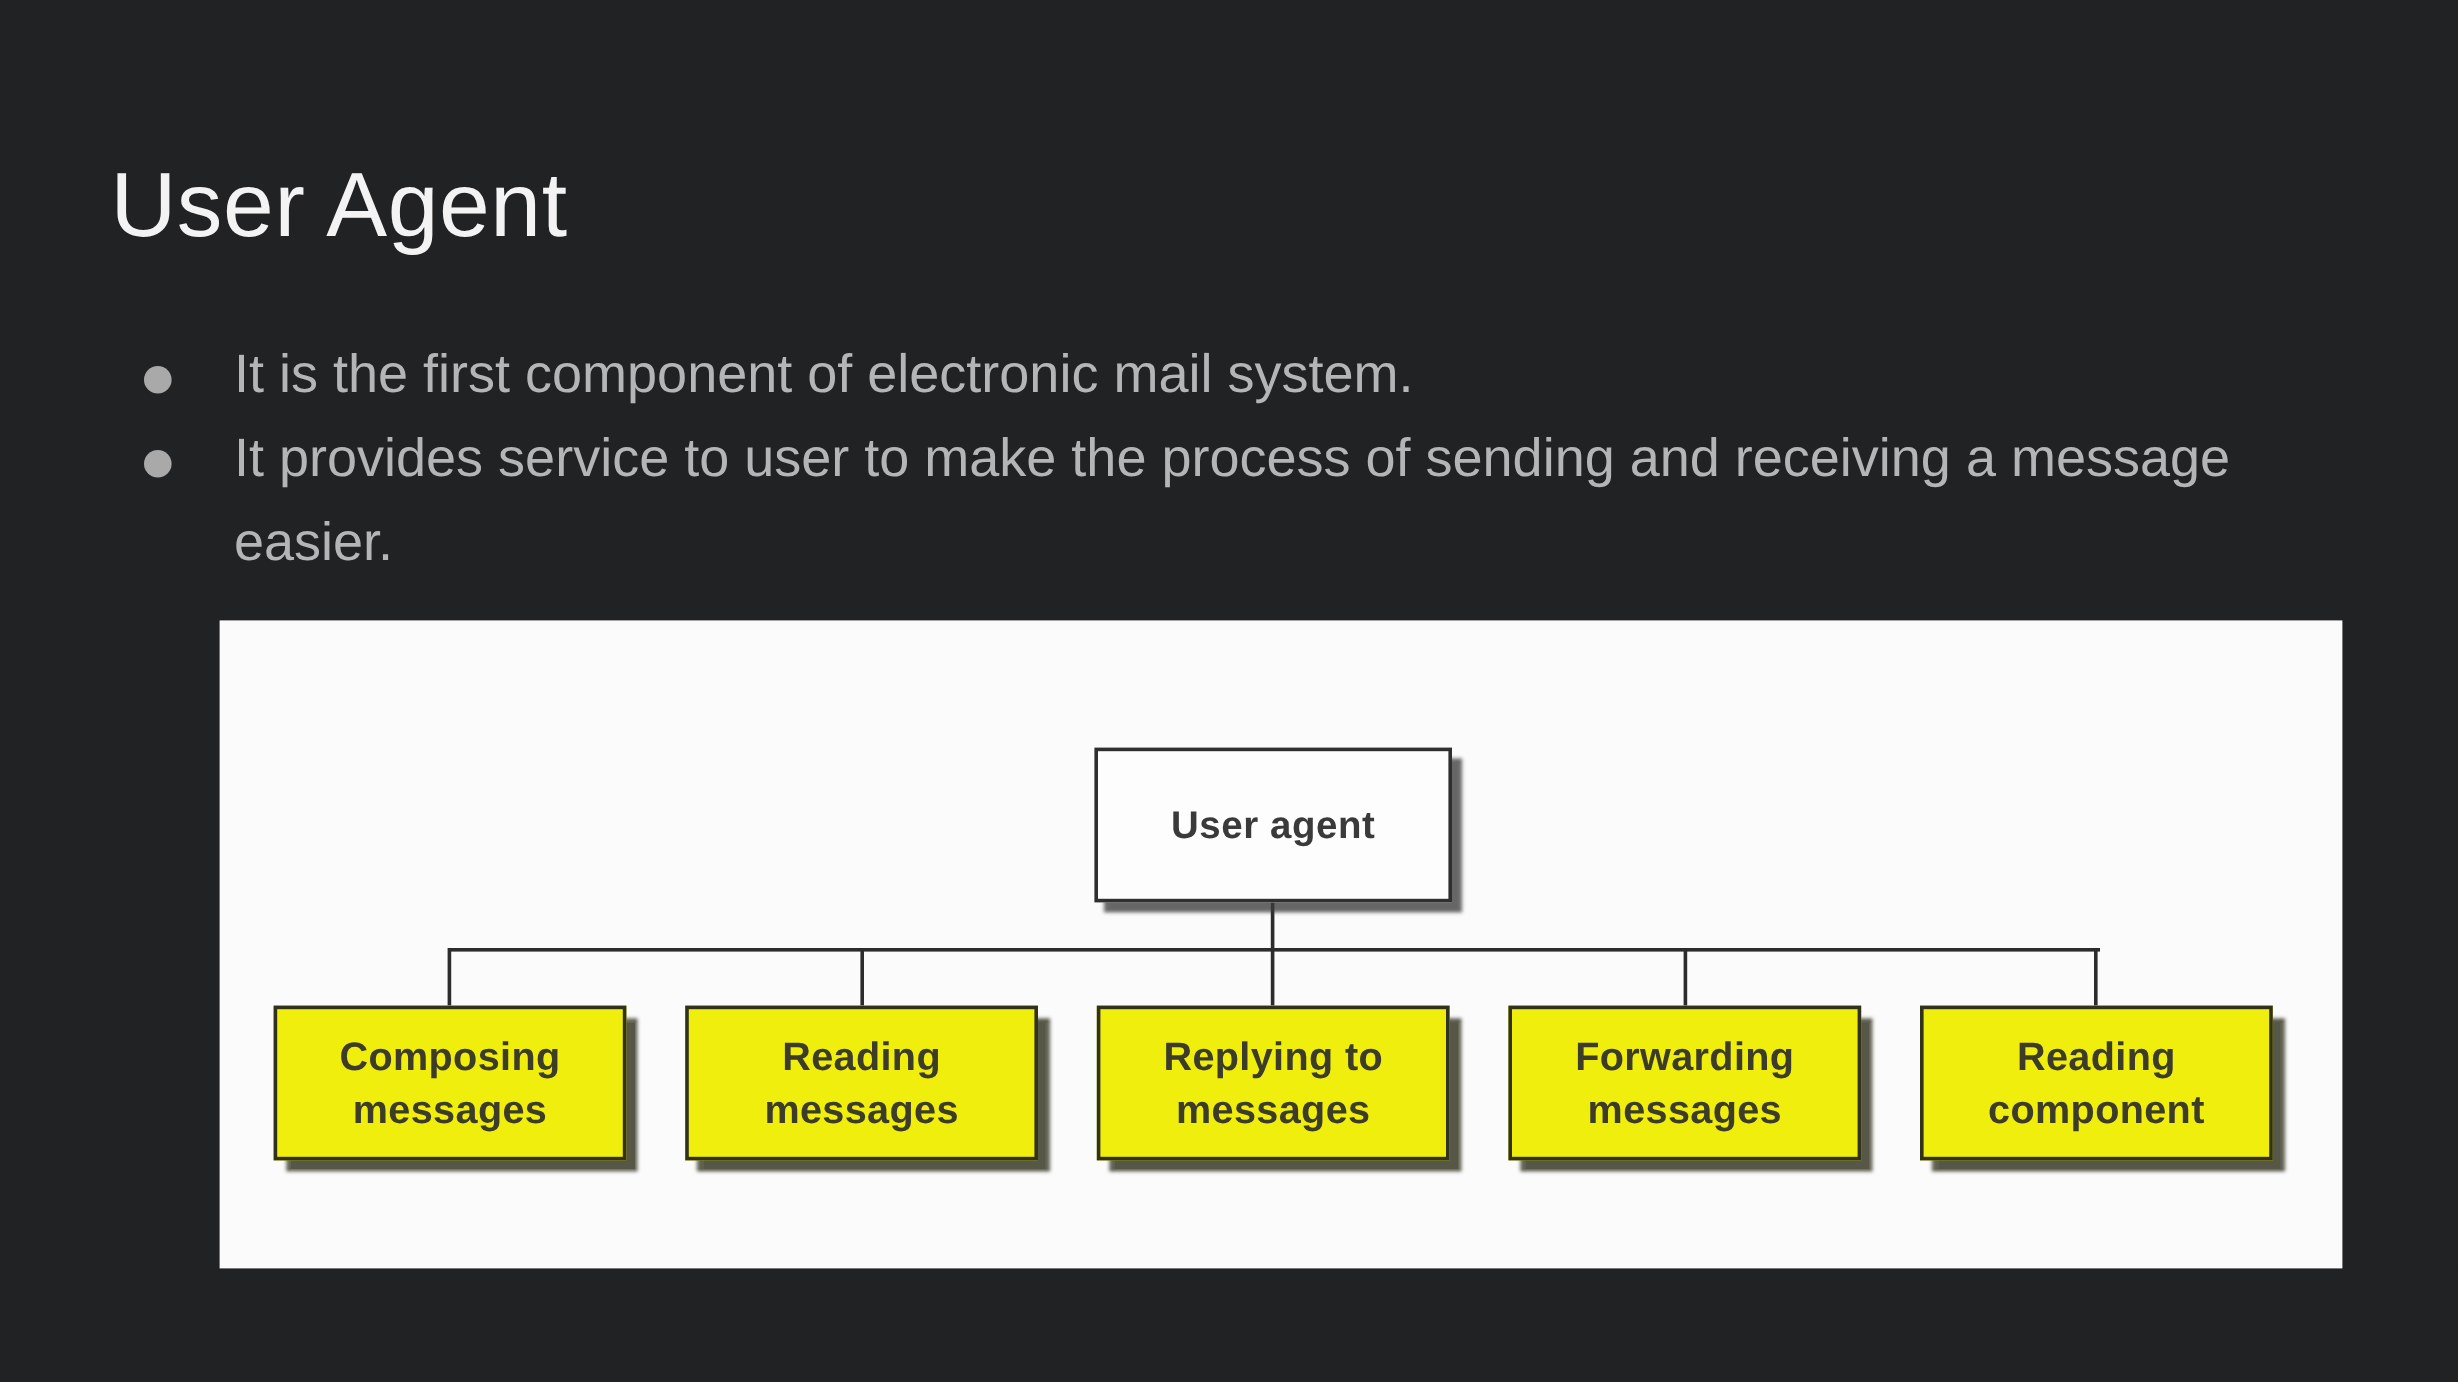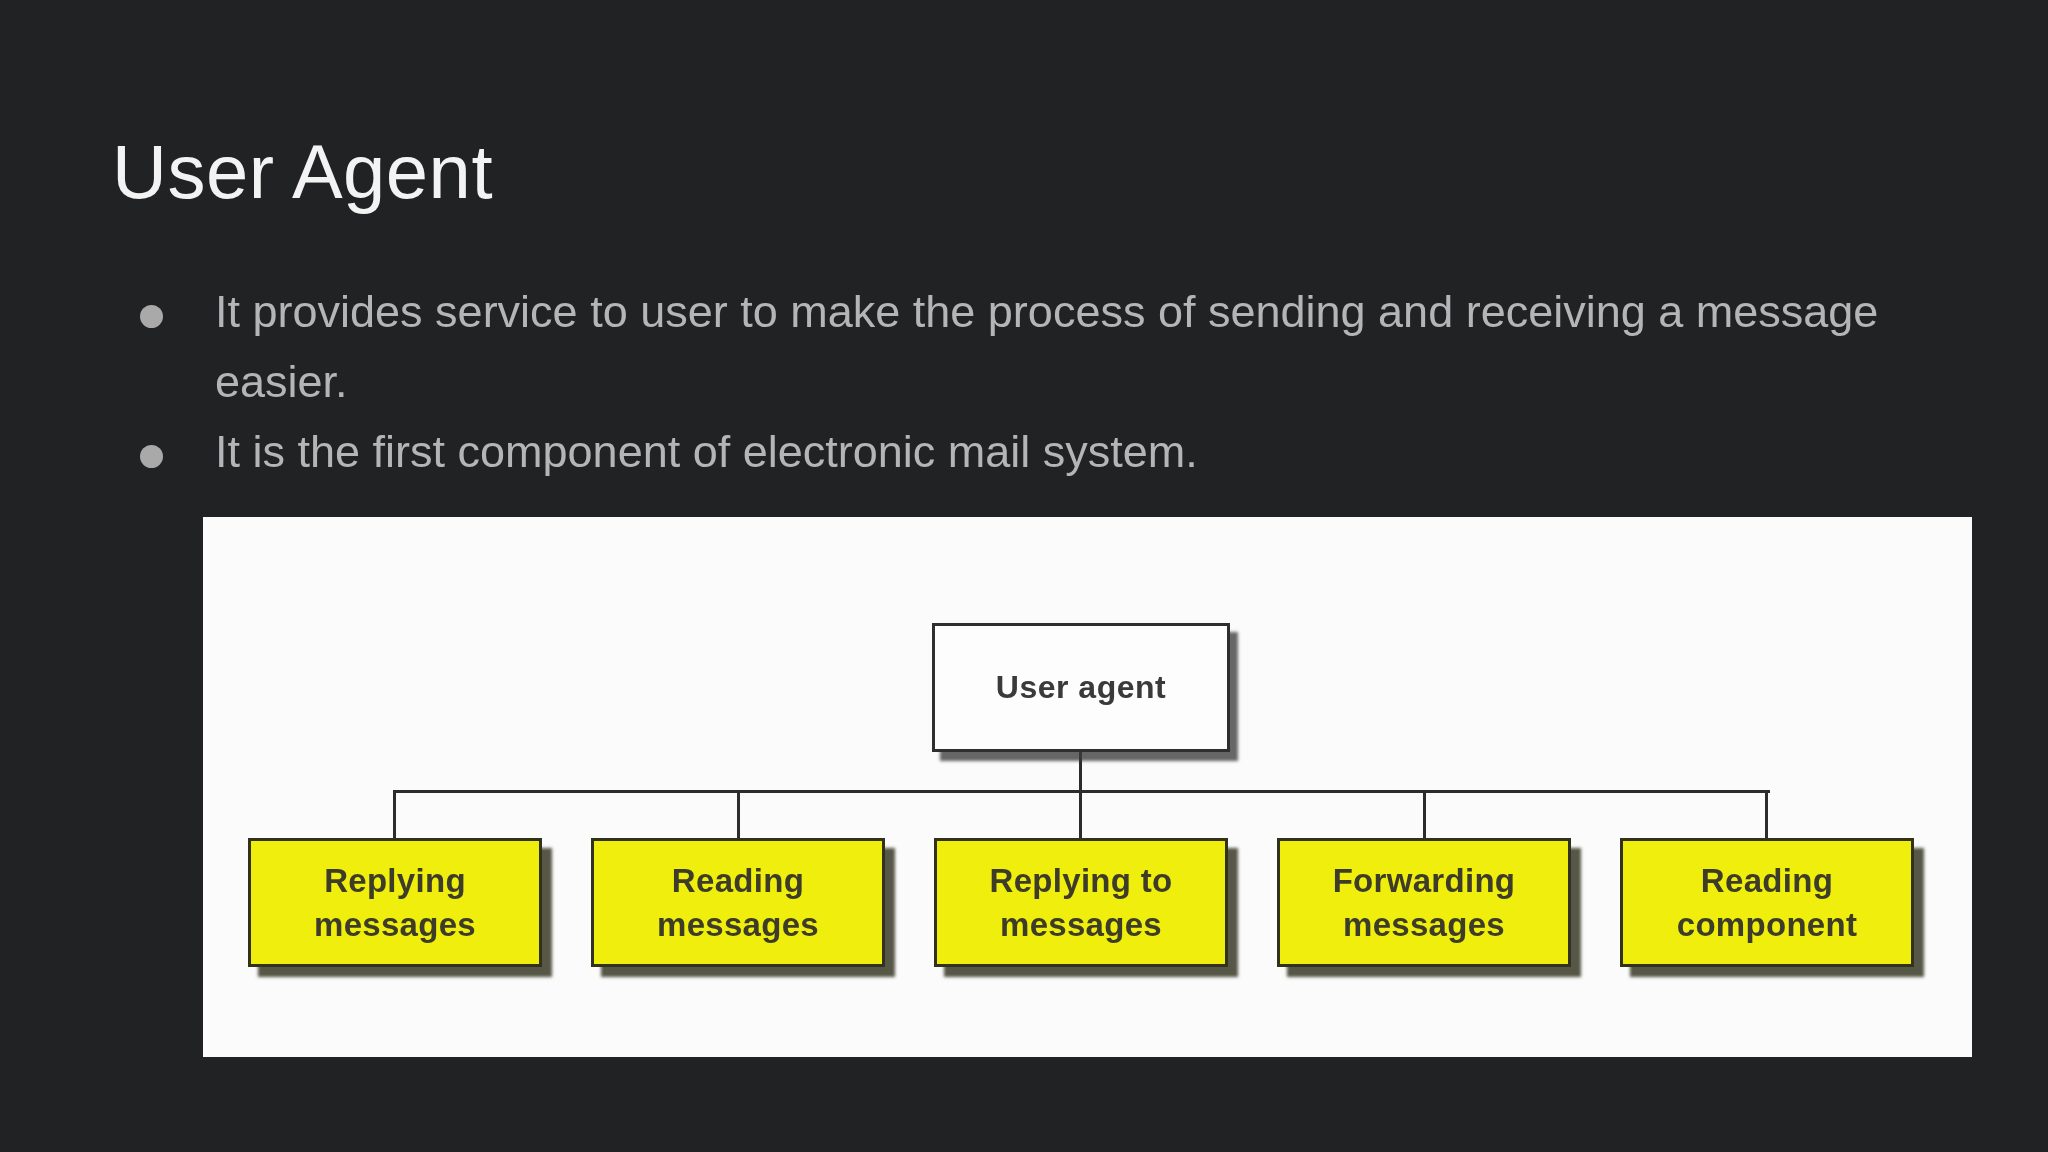--- a/index.html
+++ b/index.html
@@ -7,21 +7,21 @@
     --panel_bg:#fbfbfb; --box_yellow:#f0ee0d; --yellow_box_text:#3c3c28;
     --white_box_bg:#fdfdfd; --white_box_text:#3a3a3a; --line:#2c2c2c; --border_dark:#2f2f2f;
   }
   *{margin:0;padding:0;box-sizing:border-box;}
   html,body{width:2048px;height:1152px;overflow:hidden;}
   body{
     background:var(--bg);
     font-family:"Liberation Sans", sans-serif;
     position:relative;
   }
-  .slide{position:absolute;inset:0;margin-left:20px;}
+  .slide{position:absolute;inset:0;}
   .slide-title{
     position:absolute;left:92px;top:130px;
     font-size:76px;font-weight:400;letter-spacing:0.5px;
     color:var(--title_text);line-height:1.1;
   }
   .bullet-list{
     position:absolute;left:92px;top:277px;list-style:none;width:1820px;
   }
   .bullet-item{display:flex;align-items:flex-start;}
   .bullet-dot{
@@ -64,43 +64,43 @@
 </head>
 <body>
 
 <div class="slide">
 
   <h1 class="slide-title">User Agent</h1>
 
   <ul class="bullet-list">
     <li class="bullet-item">
       <span class="bullet-dot"></span>
-      <span class="bullet-text">It provides service to user to make the process of sending and receiving a message easier.</span>
+      <span class="bullet-text">It is the first component of electronic mail system.</span>
     </li>
     <li class="bullet-item">
       <span class="bullet-dot"></span>
-      <span class="bullet-text">It is the first component of electronic mail system.</span>
+      <span class="bullet-text">It provides service to user to make the process of sending and receiving a message easier.</span>
     </li>
   </ul>
 
   <div class="diagram-panel">
 
     <div class="connector v" style="left:876px;top:235px;height:86px;"></div>
     <div class="connector h" style="left:191px;top:273px;width:1376px;"></div>
     <div class="connector v" style="left:190px;top:273px;height:48px;"></div>
     <div class="connector v" style="left:534px;top:273px;height:48px;"></div>
     <div class="connector v" style="left:1220px;top:273px;height:48px;"></div>
     <div class="connector v" style="left:1562px;top:273px;height:48px;"></div>
 
     <div class="node root-node">
       <span>User agent</span>
     </div>
 
     <div class="node yellow-node" style="left:45px;">
-      <span>Replying</span>
+      <span>Composing</span>
       <span>messages</span>
     </div>
     <div class="node yellow-node" style="left:388px;">
       <span>Reading</span>
       <span>messages</span>
     </div>
     <div class="node yellow-node" style="left:731px;align-items:center;">
       <span>Replying to</span>
       <span>messages</span>
     </div>

